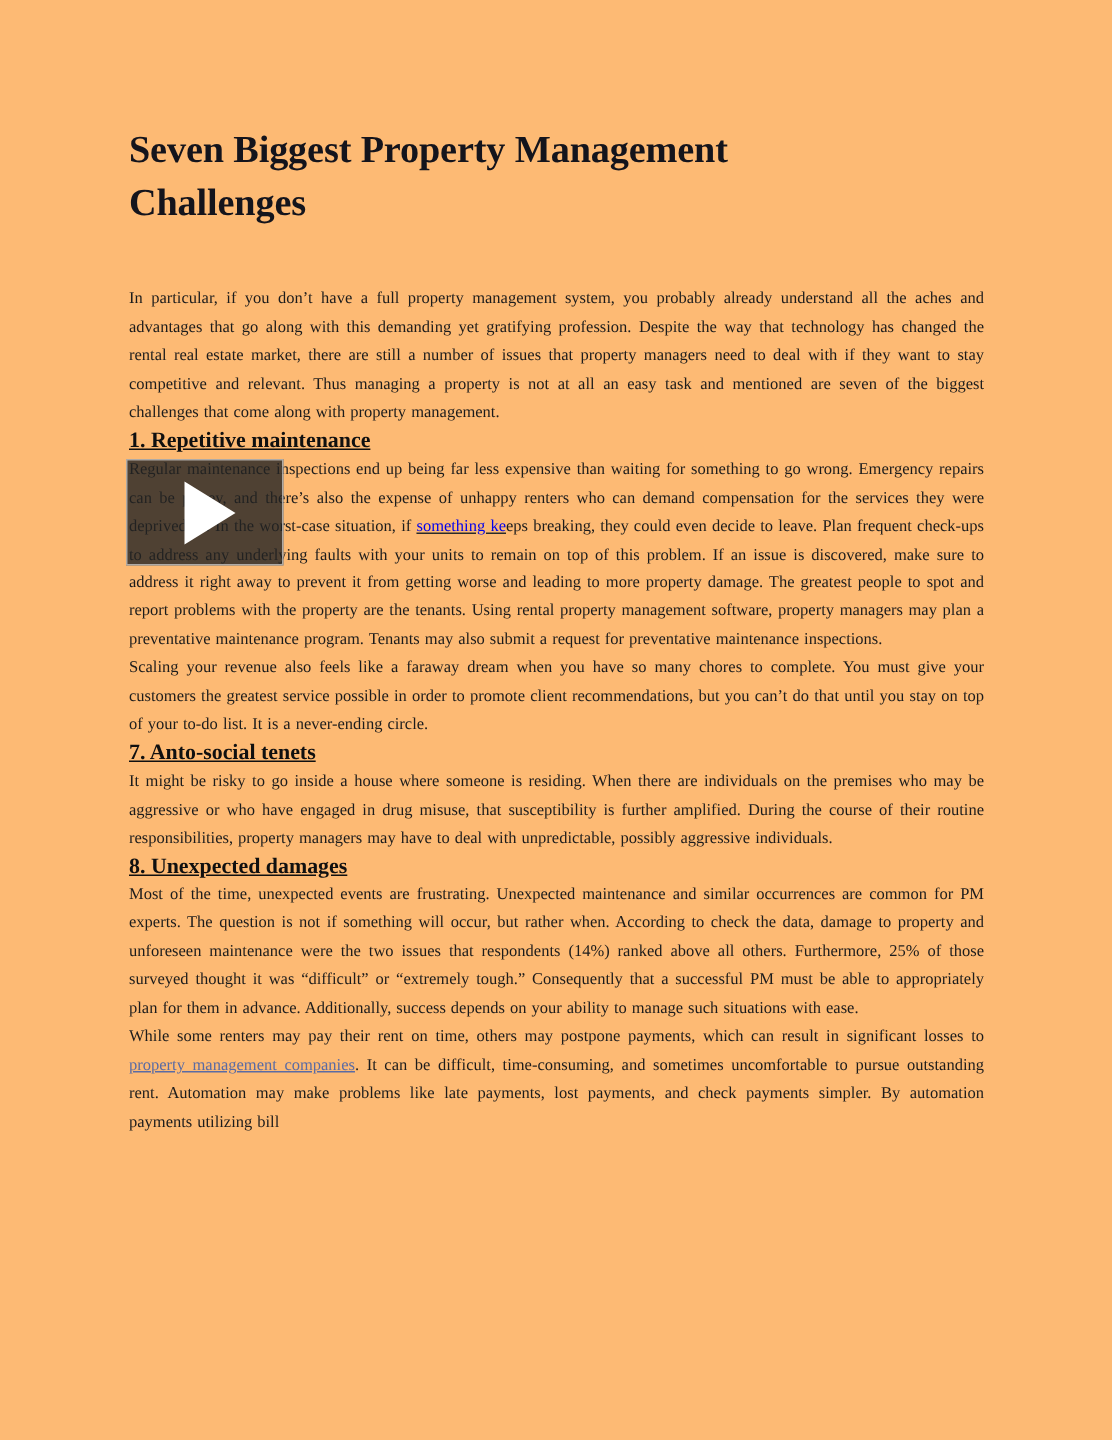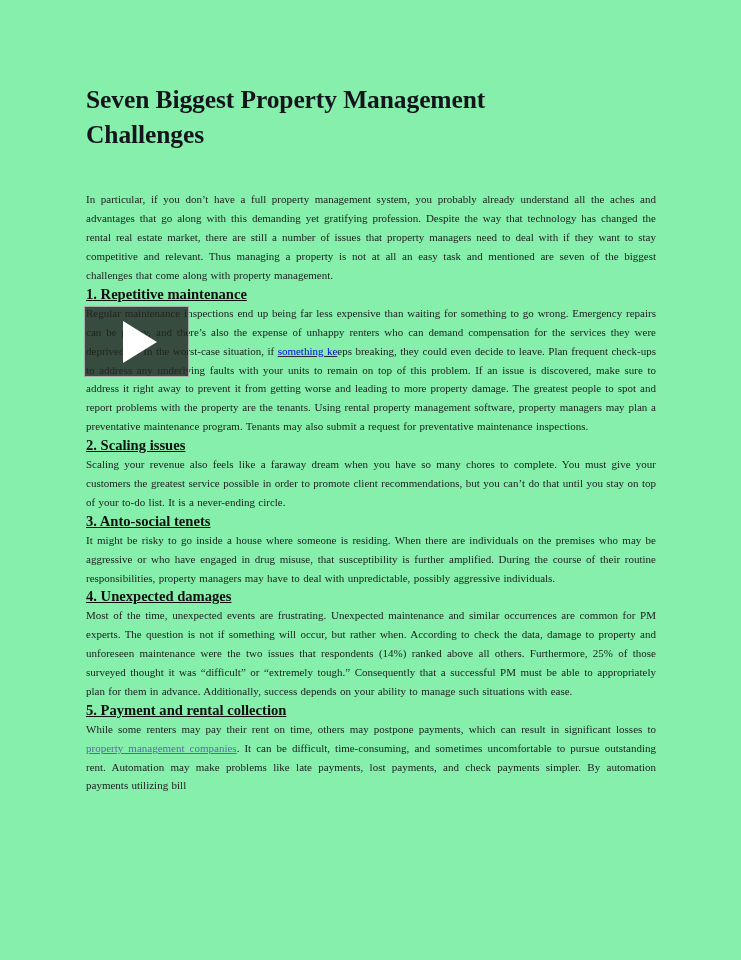--- a/index.html
+++ b/index.html
@@ -13,21 +13,21 @@
     font-family: "Liberation Serif", "DejaVu Serif", serif;
     color: #1a1a1a;
     overflow: hidden;
     position: relative;
   }
 
   .page {
     position: relative;
     width: 741px;
     height: 960px;
-    background: #86efac;
+    background: #fdba74;
     box-sizing: border-box;
   }
 
   .content {
     position: absolute;
     left: 86px;
     top: 82px;
     width: 570px;
   }
 
@@ -102,30 +102,28 @@
 
   <div class="content">
 
     <h1 class="doc-title">Seven Biggest Property Management Challenges</h1>
 
     <p class="para">In particular, if you don’t have a full property management system, you probably already understand all the aches and advantages that go along with this demanding yet gratifying profession. Despite the way that technology has changed the rental real estate market, there are still a number of issues that property managers need to deal with if they want to stay competitive and relevant. Thus managing a property is not at all an easy task and mentioned are seven of the biggest challenges that come along with property management.</p>
 
     <h2 class="heading">1. Repetitive maintenance</h2>
     <p class="para"><span>Regular maintenance inspections end up being far less expensive than waiting for something to go wrong. Emergency repairs can be pricey, and there’s also the expense of unhappy renters who can demand compensation for the services they were deprived of. In the worst-case situation, if </span><a href="#" class="inline-underline">something ke</a><span>eps breaking, they could even decide to leave. Plan frequent check-ups to address any underlying faults with your units to remain on top of this problem. If an issue is discovered, make sure to address it right away to prevent it from getting worse and leading to more property damage. The greatest people to spot and report problems with the property are the tenants. Using rental property management software, property managers may plan a preventative maintenance program. Tenants may also submit a request for preventative maintenance inspections.</span></p>
 
-    <h2 class="heading">2. Scaling issues</h2>
     <p class="para">Scaling your revenue also feels like a faraway dream when you have so many chores to complete. You must give your customers the greatest service possible in order to promote client recommendations, but you can’t do that until you stay on top of your to-do list. It is a never-ending circle.</p>
 
-    <h2 class="heading">3. Anto-social tenets</h2>
+    <h2 class="heading">7. Anto-social tenets</h2>
     <p class="para">It might be risky to go inside a house where someone is residing. When there are individuals on the premises who may be aggressive or who have engaged in drug misuse, that susceptibility is further amplified. During the course of their routine responsibilities, property managers may have to deal with unpredictable, possibly aggressive individuals.</p>
 
-    <h2 class="heading">4. Unexpected damages</h2>
+    <h2 class="heading">8. Unexpected damages</h2>
     <p class="para">Most of the time, unexpected events are frustrating. Unexpected maintenance and similar occurrences are common for PM experts. The question is not if something will occur, but rather when. According to check the data, damage to property and unforeseen maintenance were the two issues that respondents (14%) ranked above all others. Furthermore, 25% of those surveyed thought it was “difficult” or “extremely tough.” Consequently that a successful PM must be able to appropriately plan for them in advance. Additionally, success depends on your ability to manage such situations with ease.</p>
 
-    <h2 class="heading">5. Payment and rental collection</h2>
     <p class="para"><span>While some renters may pay their rent on time, others may postpone payments, which can result in significant losses to </span><a href="#" class="link">property management companies</a><span>. It can be difficult, time-consuming, and sometimes uncomfortable to pursue outstanding rent. Automation may make problems like late payments, lost payments, and check payments simpler. By automation payments utilizing bill</span></p>
 
   </div>
 
   <div class="video-overlay">
     <span class="play-triangle"></span>
   </div>
 
 </div>
 

